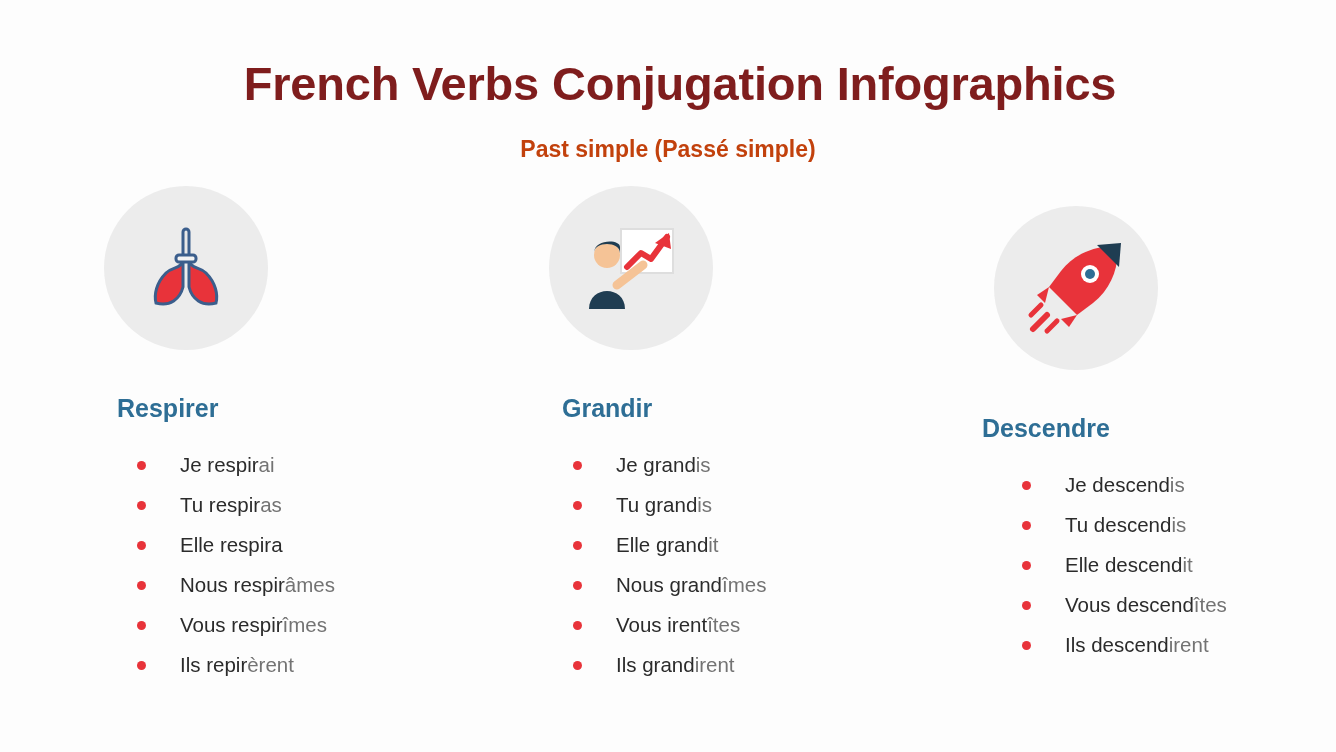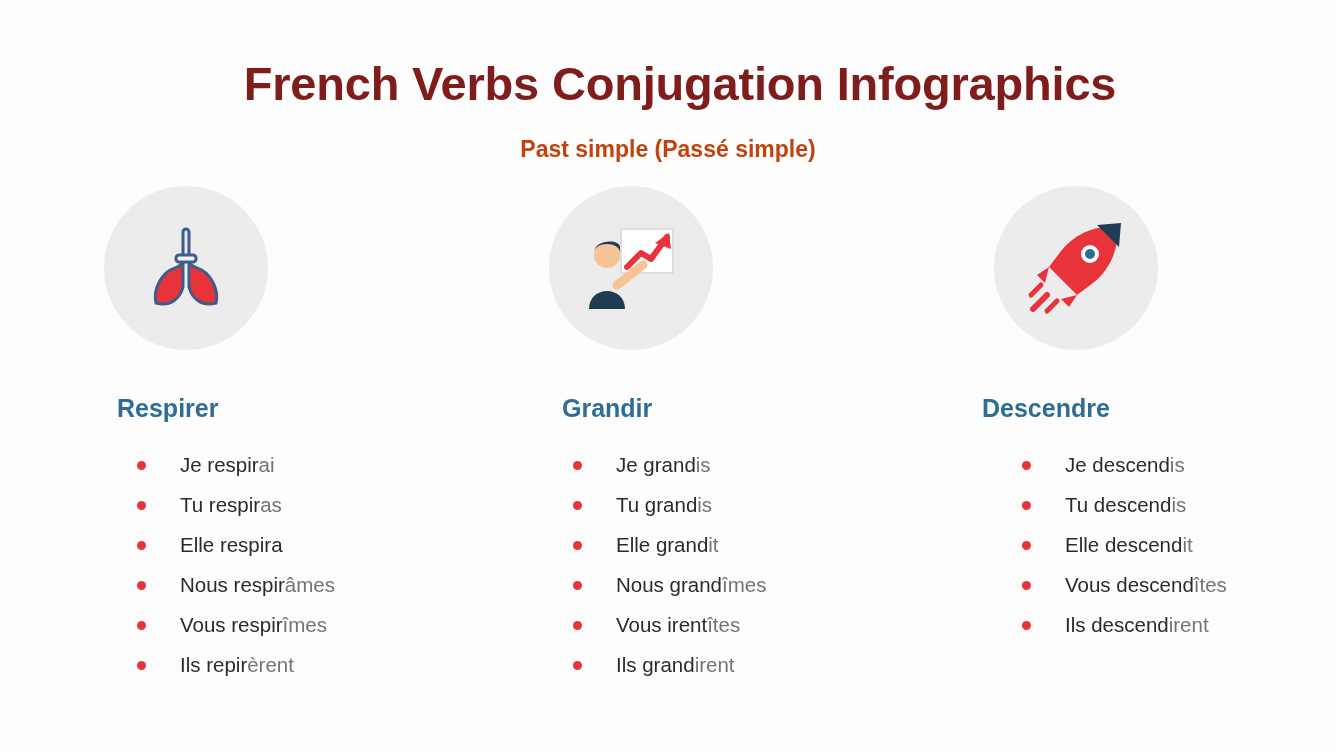--- a/index.html
+++ b/index.html
@@ -40,20 +40,21 @@
     font-size: 23px;
     font-weight: bold;
     color: #c2410c;
   }
   .columns {
     position: absolute;
     top: 186px;
     left: 0;
     width: 1336px;
     display: flex;
+    align-items: center;
   }
   .column {
     width: 445px;
     display: flex;
     flex-direction: column;
     align-items: flex-start;
   }
   .icon-wrap {
     width: 100%;
     display: flex;

